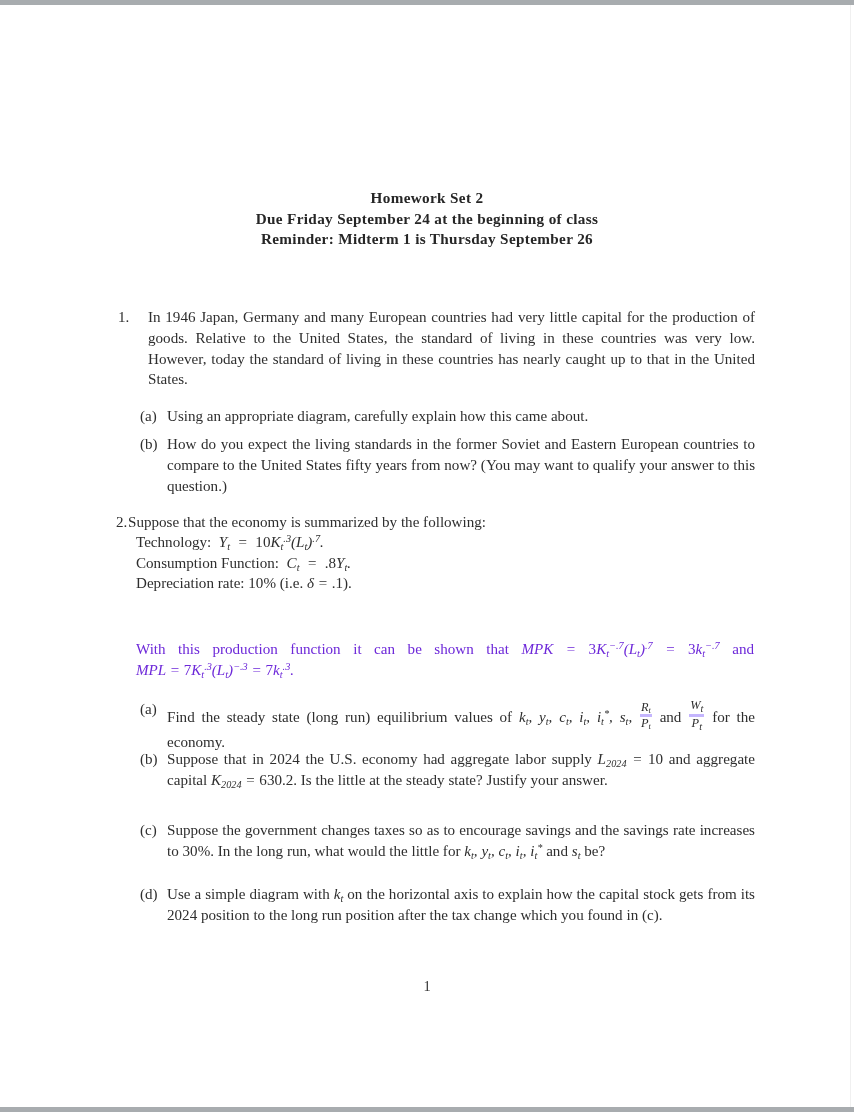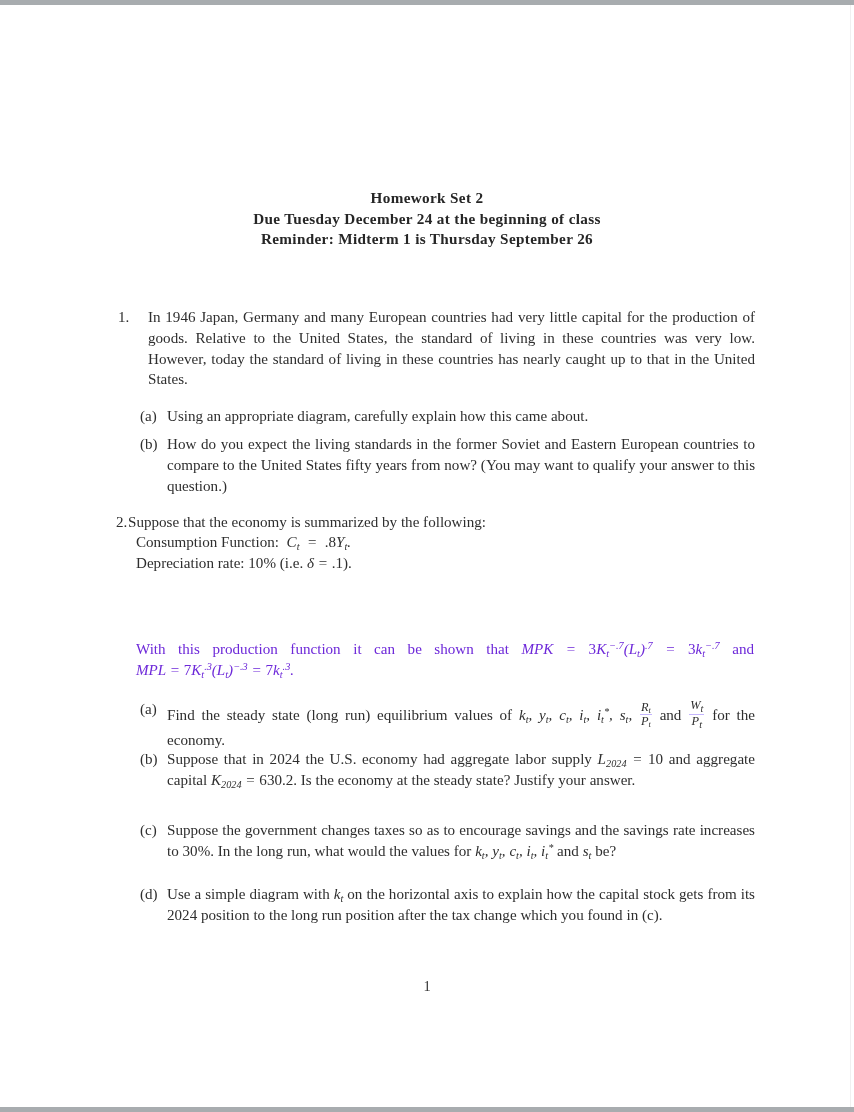--- a/index.html
+++ b/index.html
@@ -149,37 +149,37 @@
     vertical-align: -0.42em;
     text-align: center;
     font-size: 82%;
     line-height: 1.03;
     font-style: italic;
     margin: 0 1px;
   }
   .frac .num { display: block; padding: 0 1px; }
   .frac .den {
     display: block;
-    border-top: 1px solid #c4b5fd;
+    border-top: 3px solid #c4b5fd;
     padding: 0 1px;
   }
   .nb { white-space: nowrap; }
 </style>
 </head>
 <body>
 
 <div class="scan-band top"></div>
 <div class="scan-band bottom"></div>
 <div class="page-edge-right"></div>
 
 <div class="page">
 
   <div class="header">
     <div>Homework Set 2</div>
-    <div>Due Tuesday December 24 at the beginning of class</div>
+    <div>Due Friday September 24 at the beginning of class</div>
     <div>Reminder: Midterm 1 is Thursday September 26</div>
   </div>
 
   <div class="qnum-item" id="q1">
     <span class="marker">1.</span>
     <span class="qbody">In 1946 Japan, Germany and many European countries had very little capital for the production of goods. Relative to the United States, the standard of living in these countries was very low. However, today the standard of living in these countries has nearly caught up to that in the United States.</span>
   </div>
 
   <div class="qnum-item" id="q1a">
     <span class="marker">(a)</span>
@@ -190,20 +190,26 @@
     <span class="marker">(b)</span>
     <span class="qbody">How do you expect the living standards in the former Soviet and Eastern European countries to compare to the United States fifty years from now? (You may want to qualify your answer to this question.)</span>
   </div>
 
   <div class="qnum-item" id="q2">
     <span class="marker">2.</span>
     <span class="qbody">Suppose that the economy is summarized by the following:</span>
   </div>
 
   <div class="givens">
+    <div>
+      <span>Technology:</span>
+      <span class="math">
+        &nbsp;Y<sub>t</sub> &nbsp;=&nbsp; <span class="upr">10</span>K<sub>t</sub><sup class="upr">.3</sup>(L<sub>t</sub>)<sup class="upr">.7</sup>.
+      </span>
+    </div>
     <div>
       <span>Consumption Function:</span>
       <span class="math">
         &nbsp;C<sub>t</sub> &nbsp;=&nbsp; <span class="upr">.8</span>Y<sub>t</sub>.
       </span>
     </div>
     <div>
       <span>Depreciation rate:</span>
       <span>10%</span>
       <span>(i.e. <span class="math">δ = <span class="upr">.1</span></span>).</span>
@@ -235,30 +241,30 @@
     </span>
   </div>
 
   <div class="qnum-item" id="q2b">
     <span class="marker">(b)</span>
     <span class="qbody">
       <span>Suppose that in 2024 the U.S. economy had aggregate labor supply</span>
       <span class="math nb">L<sub class="upr">2024</sub> = <span class="upr">10</span></span>
       <span>and aggregate capital</span>
       <span class="math nb">K<sub class="upr">2024</sub> = <span class="upr">630.2.</span></span>
-      <span>Is the economy at the steady state? Justify your answer.</span>
+      <span>Is the little at the steady state? Justify your answer.</span>
     </span>
   </div>
 
   <div class="qnum-item" id="q2c">
     <span class="marker">(c)</span>
     <span class="qbody">
       <span>Suppose the government changes taxes so as to encourage savings and the savings rate increases to</span>
       <span>30%.</span>
-      <span>In the long run, what would the values for</span>
+      <span>In the long run, what would the little for</span>
       <span class="math nb">k<sub>t</sub>, y<sub>t</sub>, c<sub>t</sub>, i<sub>t</sub>, i<sub>t</sub><sup>*</sup></span>
       <span>and</span>
       <span class="math nb">s<sub>t</sub></span>
       <span>be?</span>
     </span>
   </div>
 
   <div class="qnum-item" id="q2d">
     <span class="marker">(d)</span>
     <span class="qbody">

